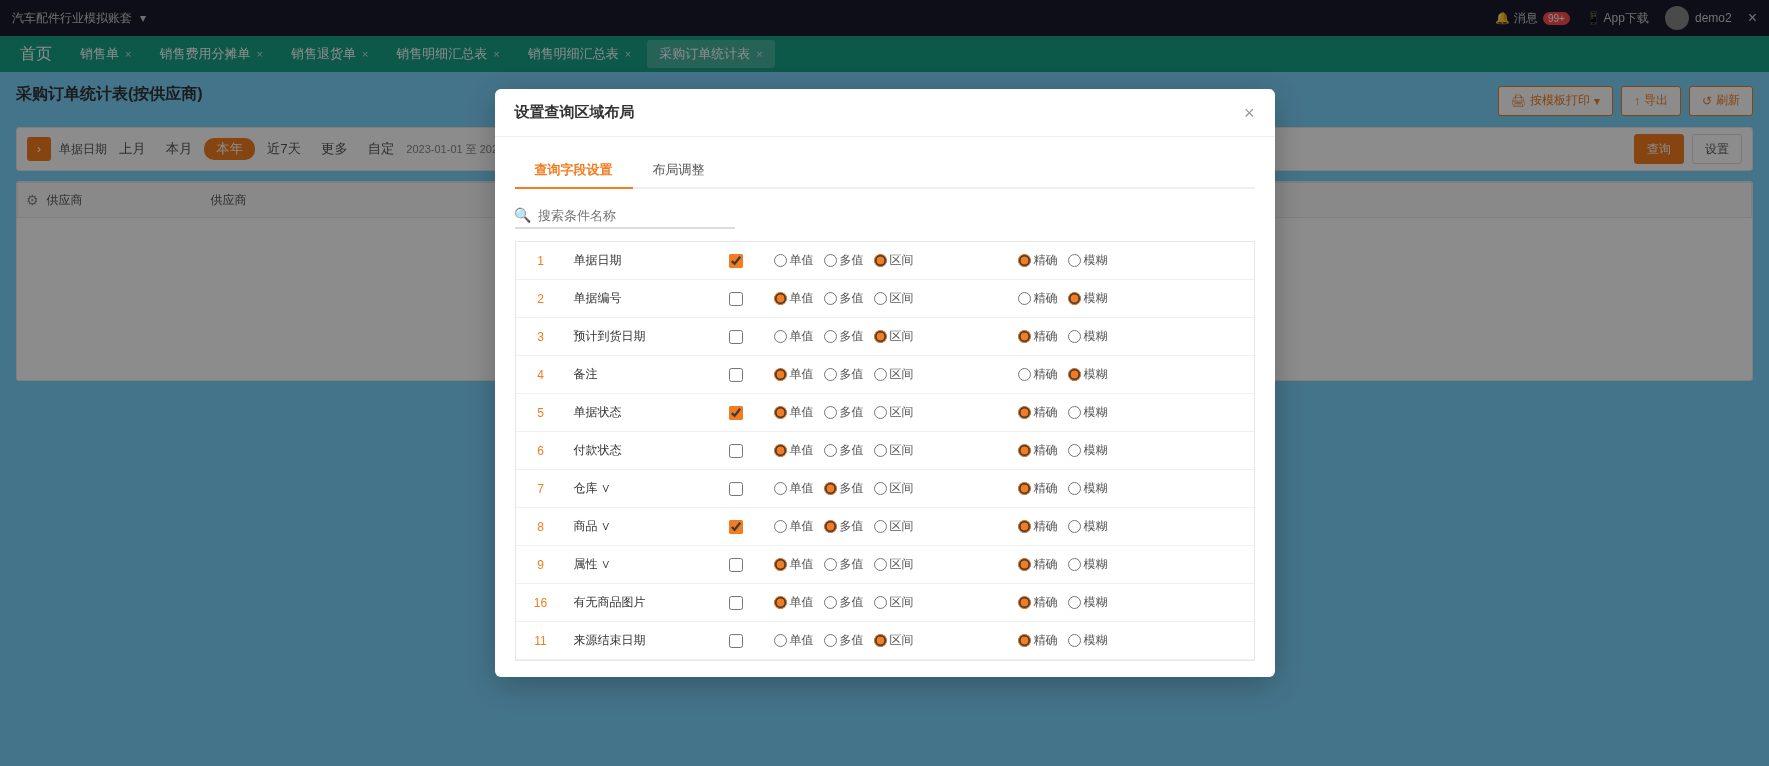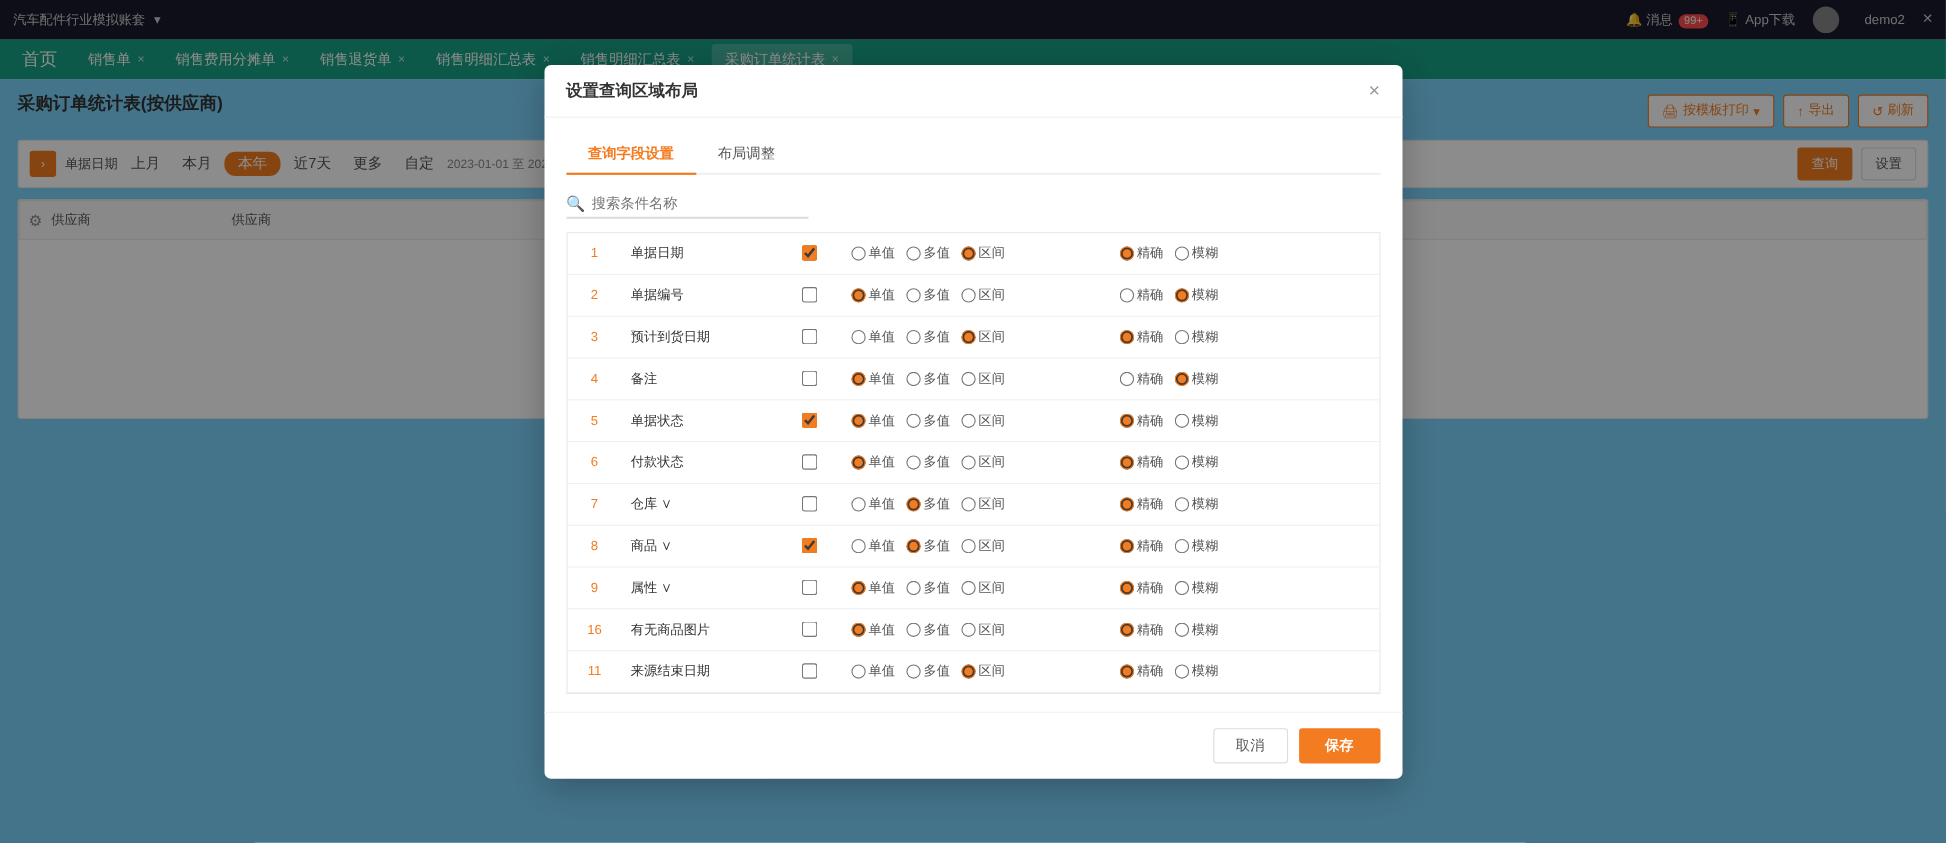--- a/index.html
+++ b/index.html
@@ -240,21 +240,21 @@
   <div class="top-bar-right">
     <span style="cursor:pointer;">
       <span>🔔</span>
       <span>消息</span>
       <span class="badge">99+</span>
     </span>
     <span style="cursor:pointer;">
       <span>📱</span>
       <span>App下载</span>
     </span>
-    <span style="cursor:pointer; display:flex; align-items:center; gap:23px;">
+    <span style="cursor:pointer; display:flex; align-items:center; gap:6px;">
       <span style="width:24px;height:24px;background:#888;border-radius:50%;display:inline-block;"></span>
       <span>demo2</span>
     </span>
     <span class="close-btn">×</span>
   </div>
 </div>
 
 <div class="tab-bar">
   <span class="tab-home">首页</span>
   <div class="tab-item">
@@ -742,18 +742,14 @@
             <input type="radio" name="match_10" value="模糊" style="">
             <span>模糊</span>
           </label>
         </div>
       </div>
     </div>
           </div>
       </div>
     </div>
 
-    <div class="dialog-footer">
-      <button class="btn-cancel">取消</button>
-      <button class="btn-save">保存</button>
-    </div>
   </div>
 </div>
 
 </body></html>

